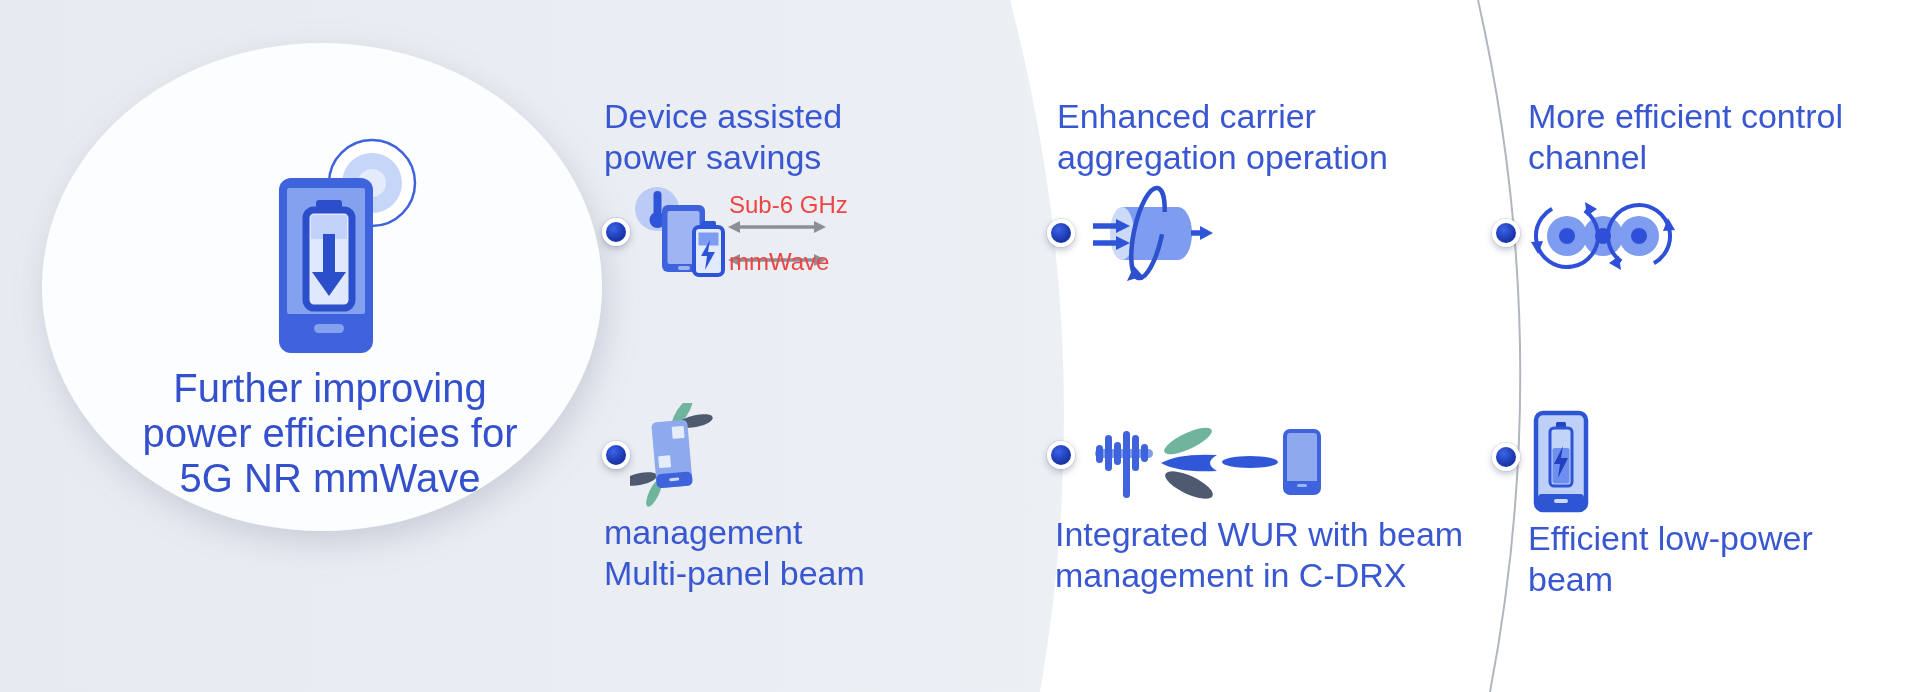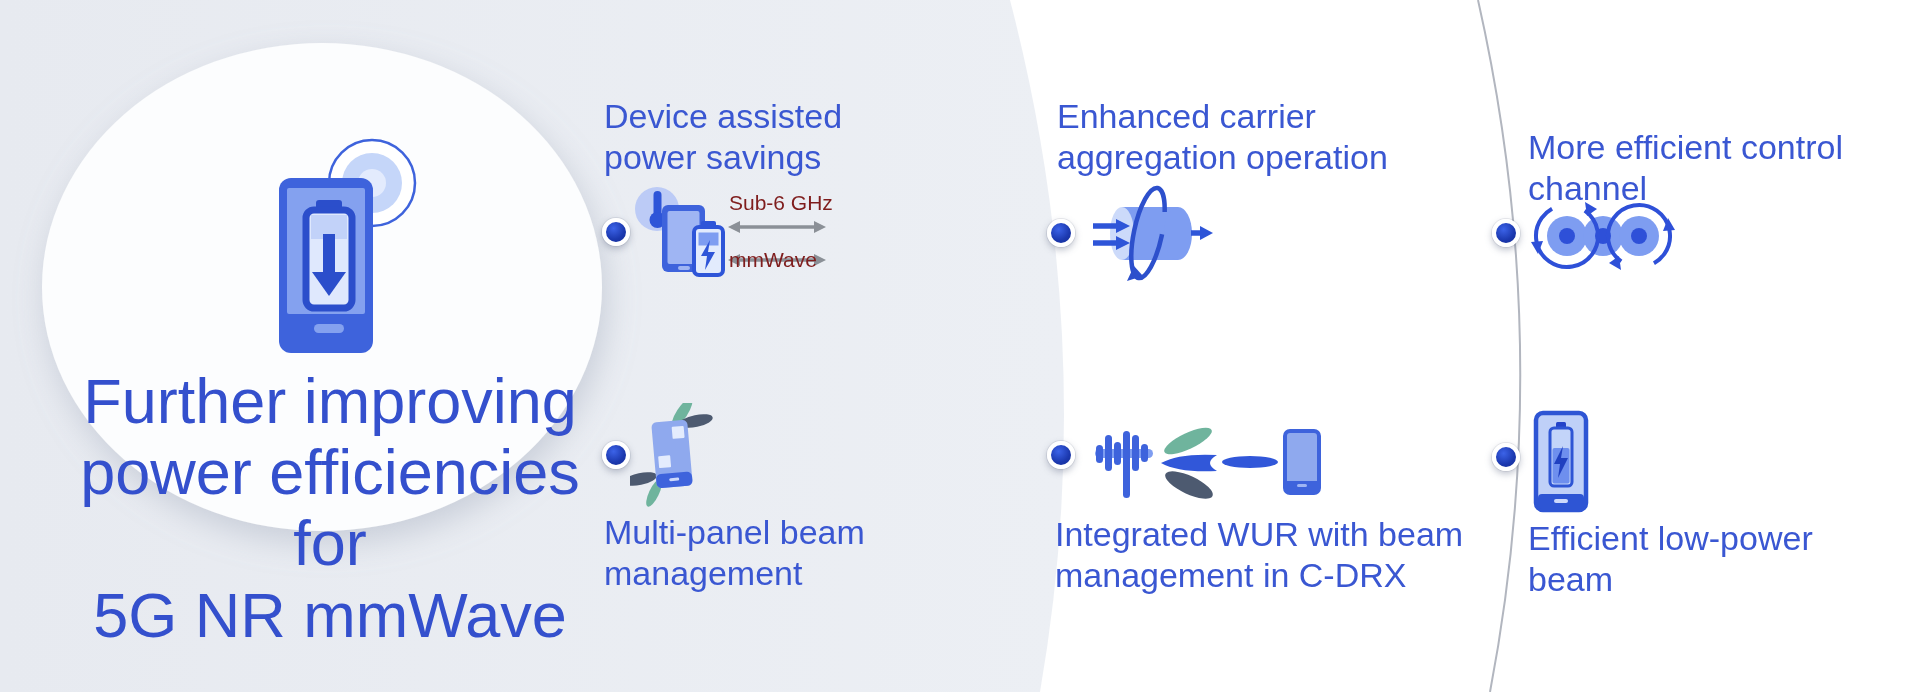--- a/index.html
+++ b/index.html
@@ -1,46 +1,46 @@
 <!DOCTYPE html>
 <html><head>
 <meta charset="utf-8">
 <style>
   html,body{margin:0;padding:0;background:#fff;}
   .stage{position:relative;width:1932px;height:692px;overflow:hidden;
          font-family:"Liberation Sans",sans-serif;background:#ffffff;}
   .bg{position:absolute;left:0;top:0;}
   .title{position:absolute;left:40px;top:366px;width:580px;text-align:center;
-         color:#3450cd;font-size:63px;line-height:1.13;}
+         color:#3450cd;font-size:40px;line-height:1.13;}
   .heading{position:absolute;color:#3a57d2;font-size:34px;line-height:1.2;white-space:nowrap;}
   .h1{left:604px;top:96px;}
   .h2{left:604px;top:512px;}
   .h3{left:1057px;top:96px;}
   .h4{left:1055px;top:514px;}
-  .h5{left:1528px;top:96px;margin-top:31px;}
+  .h5{left:1528px;top:96px;}
   .h6{left:1528px;top:518px;}
   .bullet{position:absolute;width:20px;height:20px;border-radius:50%;
           background:radial-gradient(circle at 38% 32%, #3c63e8 0%, #1b38ae 60%, #142c94 100%);
           border:4px solid #ffffff;
           box-shadow:0 0 0 1px rgba(90,100,120,.12), 0 3px 7px rgba(110,120,145,.45);}
   .b1{left:602px;top:218px;}
   .b2{left:602px;top:441px;}
   .b3{left:1047px;top:219px;}
   .b4{left:1047px;top:441px;}
   .b5{left:1492px;top:219px;}
   .b6{left:1492px;top:443px;}
   .icon{position:absolute;}
   .ic-center{left:262px;top:136px;}
   .ic1{left:620px;top:180px;}
   .ic2{left:630px;top:403px;}
   .ic3{left:1085px;top:175px;}
   .ic4{left:1095px;top:425px;}
   .ic5{left:1525px;top:198px;}
   .ic6{left:1533px;top:410px;}
-  .graylabel{position:absolute;color:#7f1d1d;font-size:21px;white-space:nowrap;}
+  .graylabel{position:absolute;color:#ef4444;font-size:24px;white-space:nowrap;}
   .gl1{left:729px;top:191px;}
   .gl2{left:729px;top:248px;}
 </style>
 </head>
 <body>
 
 <div class="stage">
 
   <svg class="bg" width="1932" height="692" viewBox="0 0 1932 692">
     <defs>
@@ -86,22 +86,22 @@
   <div class="bullet b3"></div>
   <div class="bullet b4"></div>
   <div class="bullet b5"></div>
   <div class="bullet b6"></div>
 
   <div class="heading h1">
     <div>Device assisted</div>
     <div>power savings</div>
   </div>
   <div class="heading h2">
+    <div>management</div>
     <div>Multi-panel beam</div>
-    <div>management</div>
   </div>
   <div class="heading h3">
     <div>Enhanced carrier</div>
     <div>aggregation operation</div>
   </div>
   <div class="heading h4">
     <div>Integrated WUR with beam</div>
     <div>management in C-DRX</div>
   </div>
   <div class="heading h5">

